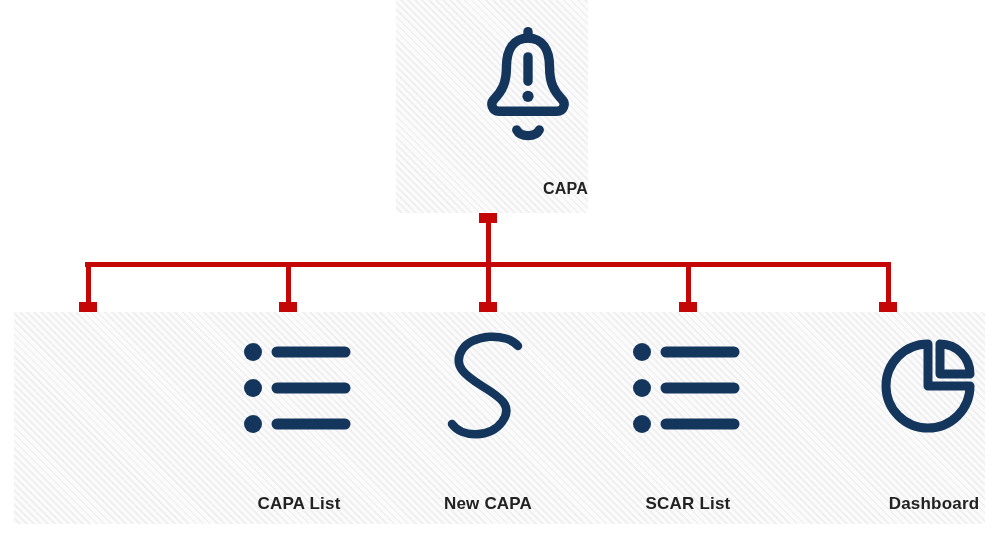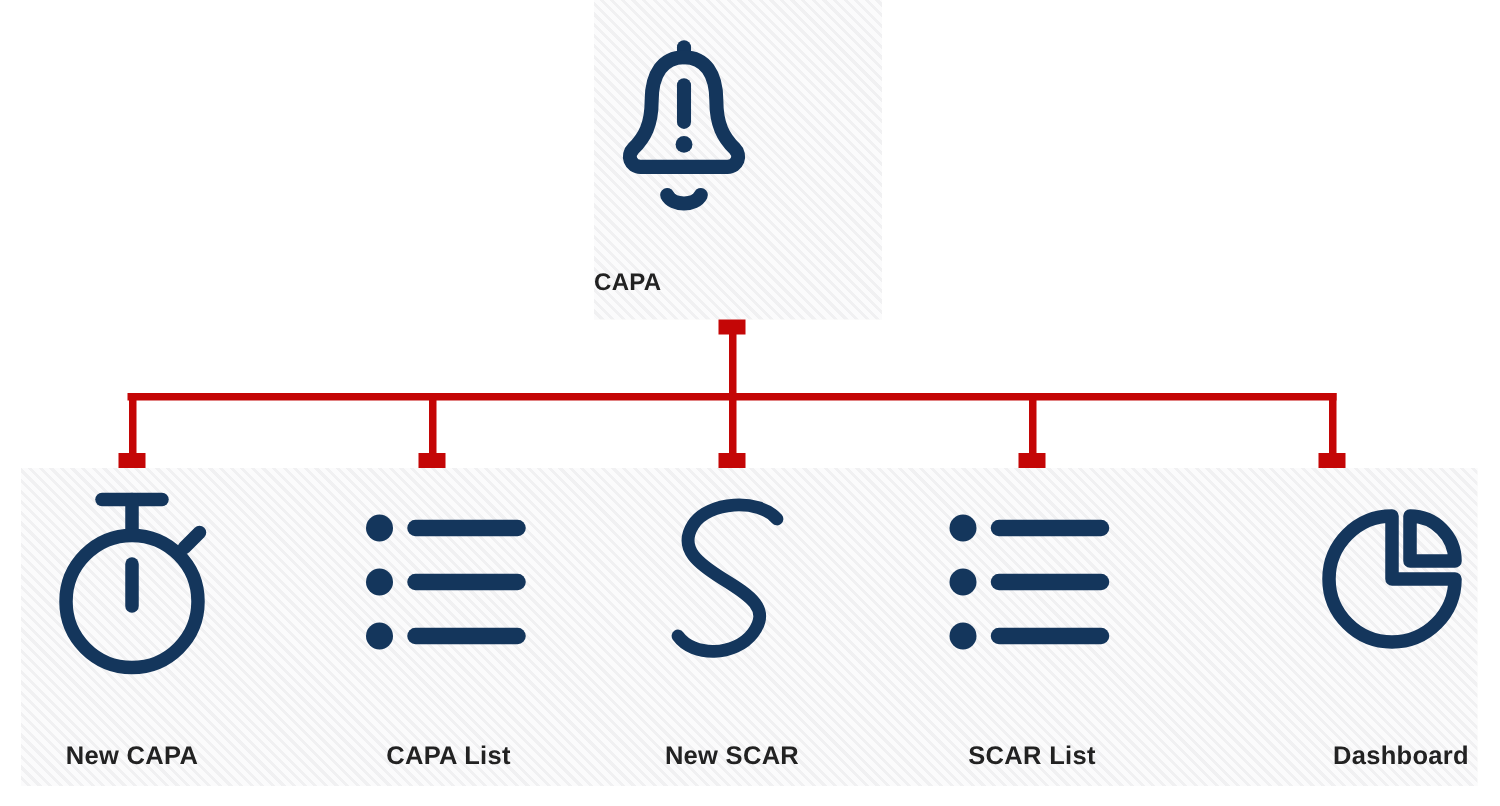--- a/index.html
+++ b/index.html
@@ -16,21 +16,21 @@
   }
   .textured{
     background-color:var(--panel_bg);
     background-image:repeating-linear-gradient(45deg,
       rgba(255,255,255,0.55) 0 3px,
       rgba(120,120,130,0.05) 3px 5px);
   }
   
   .root-card{
     position:absolute;left:396px;top:0;width:192px;height:213px;
-    display:flex;flex-direction:column;align-items:flex-start;
+    display:flex;flex-direction:column;align-items:flex-end;
   }
   .root-card svg{margin-top:24px;width:120px;height:122px;flex:0 0 auto;}
   .node-label{
     font-size:17px;font-weight:700;color:var(--label_color);
     letter-spacing:.2px;text-align:center;white-space:nowrap;
   }
   .root-card .node-label{margin-top:34px;font-size:16px;}
   
   .conn{position:absolute;background:var(--red);}
   .h-line{left:85px;top:262px;width:806px;height:5px;}
@@ -79,52 +79,40 @@
   <div class="conn drop side" style="left:685.5px;"></div>
   <div class="conn drop side" style="left:885.5px;"></div>
   <div class="conn cap bottom" style="left:79px;"></div>
   <div class="conn cap bottom" style="left:279px;"></div>
   <div class="conn cap bottom" style="left:479px;"></div>
   <div class="conn cap bottom" style="left:679px;"></div>
   <div class="conn cap bottom" style="left:879px;"></div>
 
   <div class="panel textured">
 
-    <div class="child-node" style="left:-11px;">
-      <svg viewBox="0 0 128 128" aria-hidden="true">
-        <g class="icon-stroke" stroke-width="9">
-          <path d="M44 9 H84"></path>
-          <path d="M64 9 V30"></path>
-          <circle cx="64" cy="77" r="44"></circle>
-          <path d="M64 52 V80"></path>
-          <path d="M99 41 L109 31"></path>
-        </g>
-      </svg>
-      <div class="node-label">New CAPA</div>
-    </div>
 
     <div class="child-node" style="left:200px;">
       <svg viewBox="0 0 128 128" aria-hidden="true">
         <circle class="icon-fill" cx="18" cy="28" r="9"></circle>
         <circle class="icon-fill" cx="18" cy="64" r="9"></circle>
         <circle class="icon-fill" cx="18" cy="100" r="9"></circle>
         <g class="icon-stroke" stroke-width="11">
           <path d="M42 28 H110"></path>
           <path d="M42 64 H110"></path>
           <path d="M42 100 H110"></path>
         </g>
       </svg>
       <div class="node-label">CAPA List</div>
     </div>
 
     <div class="child-node" style="left:389px;">
       <svg viewBox="0 0 128 128" aria-hidden="true">
         <path class="icon-stroke" stroke-width="8.5" d="M94 22 C82 8 48 10 38 26 C28 42 42 52 58 62 C76 73 90 82 78 98 C66 114 38 114 28 100"></path>
       </svg>
-      <div class="node-label">New SCAR</div>
+      <div class="node-label">New CAPA</div>
     </div>
 
     <div class="child-node" style="left:589px;">
       <svg viewBox="0 0 128 128" aria-hidden="true">
         <circle class="icon-fill" cx="18" cy="28" r="9"></circle>
         <circle class="icon-fill" cx="18" cy="64" r="9"></circle>
         <circle class="icon-fill" cx="18" cy="100" r="9"></circle>
         <g class="icon-stroke" stroke-width="11">
           <path d="M42 28 H110"></path>
           <path d="M42 64 H110"></path>

